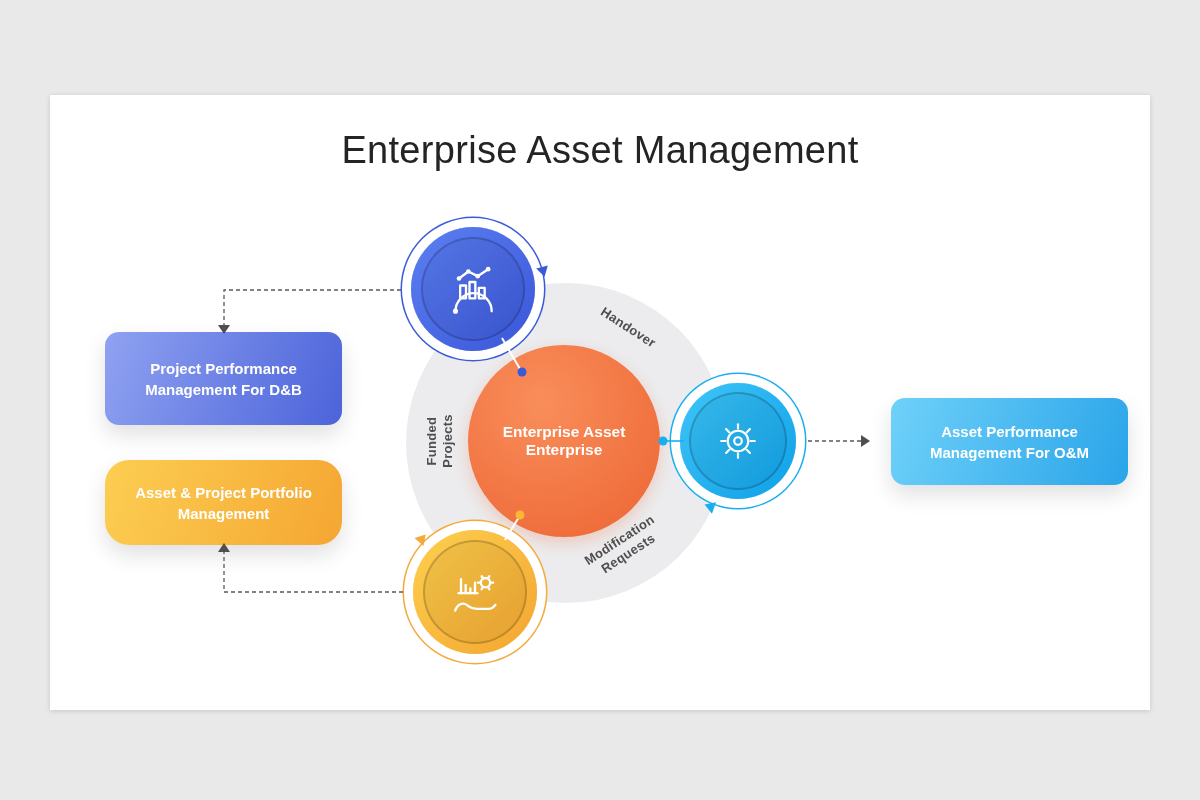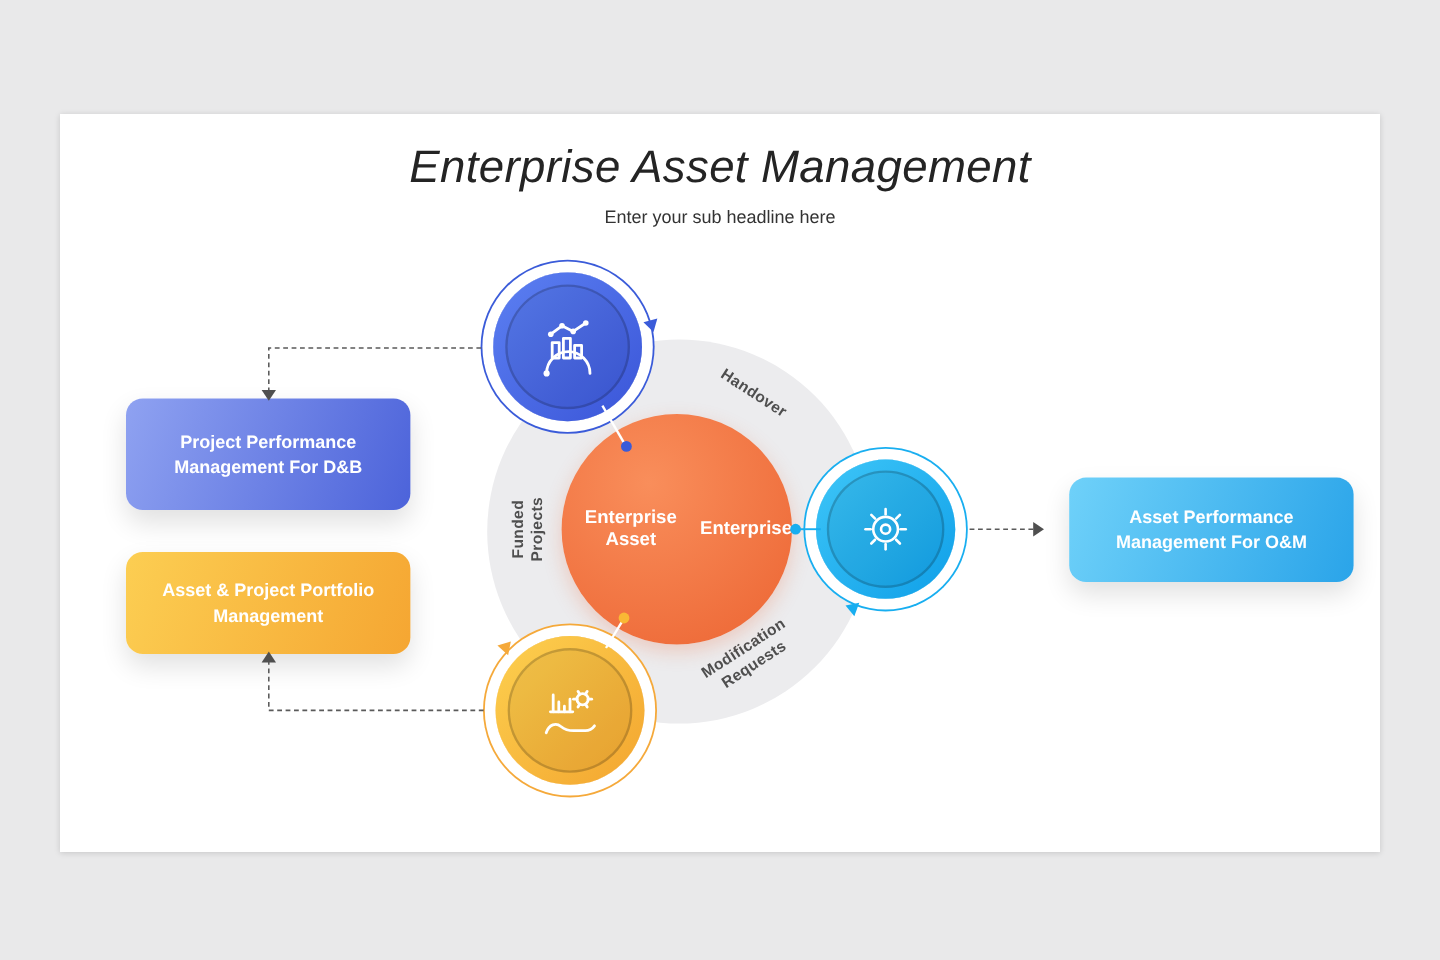--- a/index.html
+++ b/index.html
@@ -16,27 +16,26 @@
     position: absolute;
     left: 50px; top: 95px;
     width: 1100px; height: 615px;
     background: #ffffff;
     box-shadow: 0 1px 5px rgba(0,0,0,0.15);
   }
 
   .title {
     position: absolute;
     top: 22px; left: 0; right: 0;
-    margin: 2px;
+    margin: 12px;
     text-align: center;
     font-size: 38px;
     font-weight: 500;
     color: #242424;
     letter-spacing: 0.3px;
-    font-style: italic;
   }
   .subtitle {
     position: absolute;
     top: 78px; left: 0; right: 0;
     text-align: center;
     font-size: 15px;
     color: #333333;
   }
 
   .bg-svg, .fg-svg {
@@ -55,21 +54,21 @@
     letter-spacing: 0.3px;
   }
 
   .center-circle {
     position: absolute;
     left: 418px; top: 250px;
     width: 192px; height: 192px;
     border-radius: 50%;
     background: radial-gradient(circle at 38% 30%, #f98e5b, #ec6432);
     display: flex;
-    flex-direction: row;
+    flex-direction: column;
     align-items: center;
     justify-content: center;
     color: #ffffff;
     font-size: 15.5px;
     font-weight: 700;
     text-align: center;
     box-shadow: 0 6px 16px rgba(236,100,50,0.25);
   }
 
   .node {
@@ -122,35 +121,35 @@
     line-height: 1.4;
     box-shadow: 0 10px 22px rgba(0,0,0,0.12);
   }
   .card-blue {
     left: 55px; top: 237px; width: 237px; height: 93px;
     background: linear-gradient(110deg, #8fa2f1, #4c63da);
   }
   .card-yellow {
     left: 55px; top: 365px; width: 237px; height: 85px;
     background: linear-gradient(110deg, #fcce52, #f5a632);
+    border-radius: 24px;
   }
   .card-cyan {
     left: 818px; top: 303px; width: 237px; height: 87px;
     background: linear-gradient(110deg, #6fd1f9, #2aa4e9);
     margin-left: 23px;
   }
 </style>
 </head>
 <body>
 
 <div class="stage">
   <div class="slide">
 
     <h1 class="title">Enterprise Asset Management</h1>
-    <div class="subtitle">Enter your sub headline here</div>
 
     <svg class="bg-svg" viewBox="0 0 1100 615">
       <circle cx="516" cy="348" r="160" fill="#ececee"></circle>
       <g transform="translate(576,236) rotate(33)">
         <text class="ring-label" x="0" y="0">Handover</text>
       </g>
       <g transform="translate(390,346) rotate(-90)">
         <text class="ring-label" x="0" y="-4">Funded</text>
         <text class="ring-label" x="0" y="12">Projects</text>
       </g>

